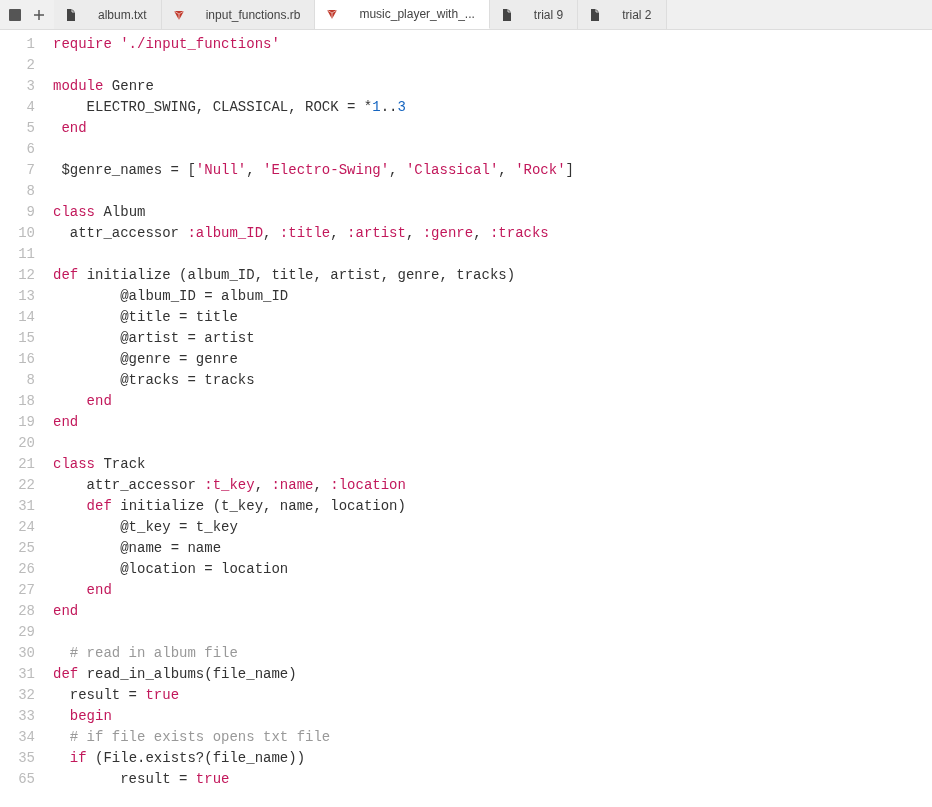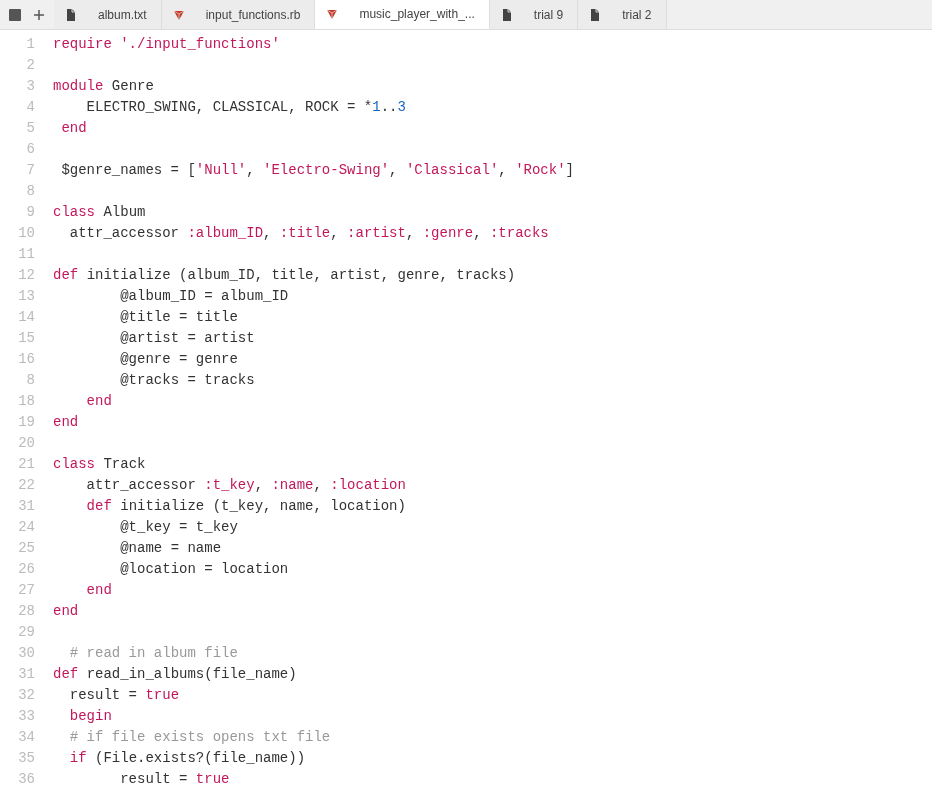--- a/index.html
+++ b/index.html
@@ -124,16 +124,16 @@
       <div class="gutter-line">26</div>
       <div class="gutter-line">27</div>
       <div class="gutter-line">28</div>
       <div class="gutter-line">29</div>
       <div class="gutter-line">30</div>
       <div class="gutter-line">31</div>
       <div class="gutter-line">32</div>
       <div class="gutter-line">33</div>
       <div class="gutter-line">34</div>
       <div class="gutter-line">35</div>
-      <div class="gutter-line">36</div>
+      <div class="gutter-line">65</div>
     </div>
   <div class="code" id="code"><div class="code-line"><span class="tok-kw">require</span><span> </span><span class="tok-str">'./input_functions'</span></div><div class="code-line">&nbsp;</div><div class="code-line"><span class="tok-kw">module</span><span> </span><span class="tok-cls">Genre</span></div><div class="code-line"><span>    ELECTRO_SWING, CLASSICAL, ROCK = *</span><span class="tok-num">1</span><span>..</span><span class="tok-num">3</span></div><div class="code-line"><span> </span><span class="tok-kw">end</span></div><div class="code-line">&nbsp;</div><div class="code-line"><span> $genre_names = [</span><span class="tok-str">'Null'</span><span>, </span><span class="tok-str">'Electro-Swing'</span><span>, </span><span class="tok-str">'Classical'</span><span>, </span><span class="tok-str">'Rock'</span><span>]</span></div><div class="code-line">&nbsp;</div><div class="code-line"><span class="tok-kw">class</span><span> </span><span class="tok-cls">Album</span></div><div class="code-line"><span>  attr_accessor </span><span class="tok-sym">:album_ID</span><span>, </span><span class="tok-sym">:title</span><span>, </span><span class="tok-sym">:artist</span><span>, </span><span class="tok-sym">:genre</span><span>, </span><span class="tok-sym">:tracks</span></div><div class="code-line">&nbsp;</div><div class="code-line"><span class="tok-kw">def</span><span> </span><span class="tok-def">initialize</span><span> (album_ID, title, artist, genre, tracks)</span></div><div class="code-line"><span>        </span><span class="tok-at">@album_ID</span><span> = album_ID</span></div><div class="code-line"><span>        </span><span class="tok-at">@title</span><span> = title</span></div><div class="code-line"><span>        </span><span class="tok-at">@artist</span><span> = artist</span></div><div class="code-line"><span>        </span><span class="tok-at">@genre</span><span> = genre</span></div><div class="code-line"><span>        </span><span class="tok-at">@tracks</span><span> = tracks</span></div><div class="code-line"><span>    </span><span class="tok-kw">end</span></div><div class="code-line"><span class="tok-kw">end</span></div><div class="code-line">&nbsp;</div><div class="code-line"><span class="tok-kw">class</span><span> </span><span class="tok-cls">Track</span></div><div class="code-line"><span>    attr_accessor </span><span class="tok-sym">:t_key</span><span>, </span><span class="tok-sym">:name</span><span>, </span><span class="tok-sym">:location</span></div><div class="code-line"><span>    </span><span class="tok-kw">def</span><span> </span><span class="tok-def">initialize</span><span> (t_key, name, location)</span></div><div class="code-line"><span>        </span><span class="tok-at">@t_key</span><span> = t_key</span></div><div class="code-line"><span>        </span><span class="tok-at">@name</span><span> = name</span></div><div class="code-line"><span>        </span><span class="tok-at">@location</span><span> = location</span></div><div class="code-line"><span>    </span><span class="tok-kw">end</span></div><div class="code-line"><span class="tok-kw">end</span></div><div class="code-line">&nbsp;</div><div class="code-line"><span>  </span><span class="tok-com"># read in album file</span></div><div class="code-line"><span class="tok-kw">def</span><span> </span><span class="tok-def">read_in_albums</span><span>(file_name)</span></div><div class="code-line"><span>  result = </span><span class="tok-const">true</span></div><div class="code-line"><span>  </span><span class="tok-kw">begin</span></div><div class="code-line"><span>  </span><span class="tok-com"># if file exists opens txt file</span></div><div class="code-line"><span>  </span><span class="tok-kw">if</span><span> (File.exists?(file_name))</span></div><div class="code-line"><span>        result = </span><span class="tok-const">true</span></div></div>
 </div>
 
 </body></html>

